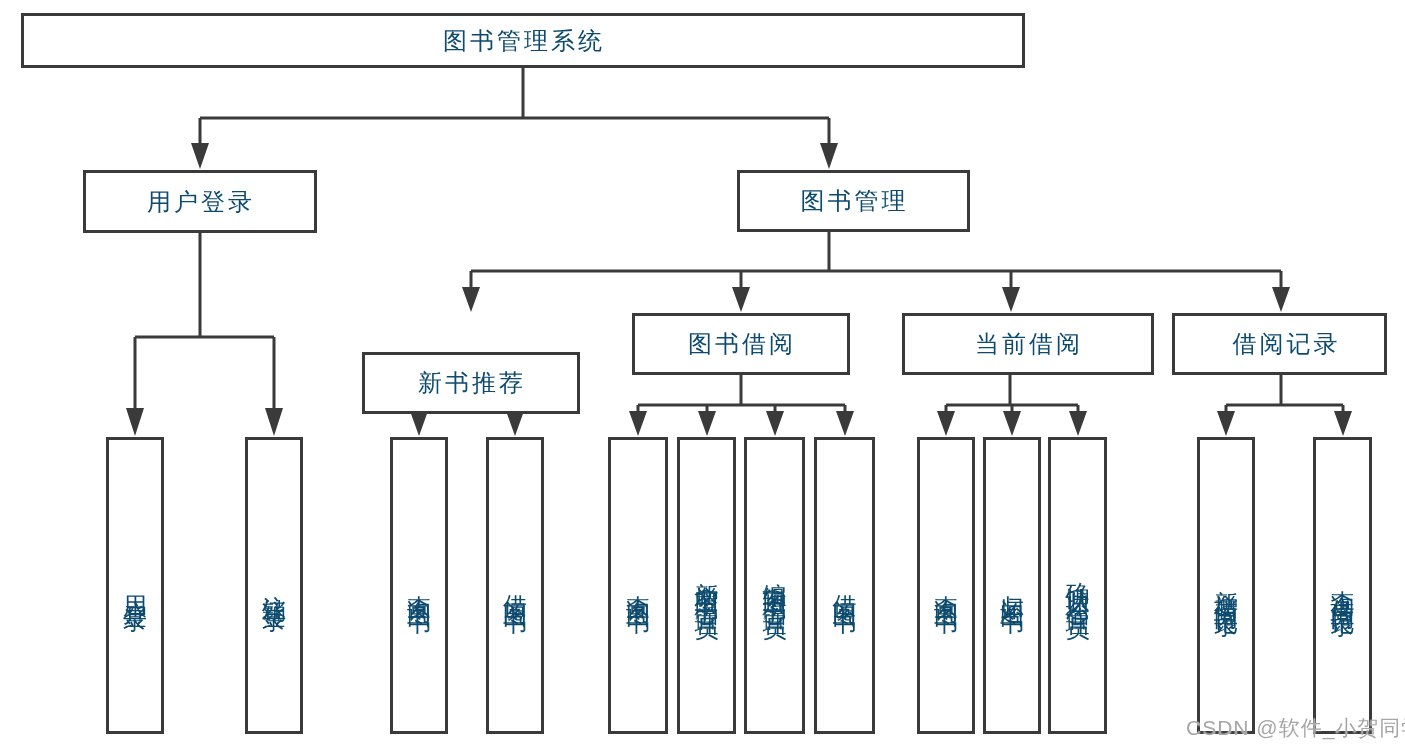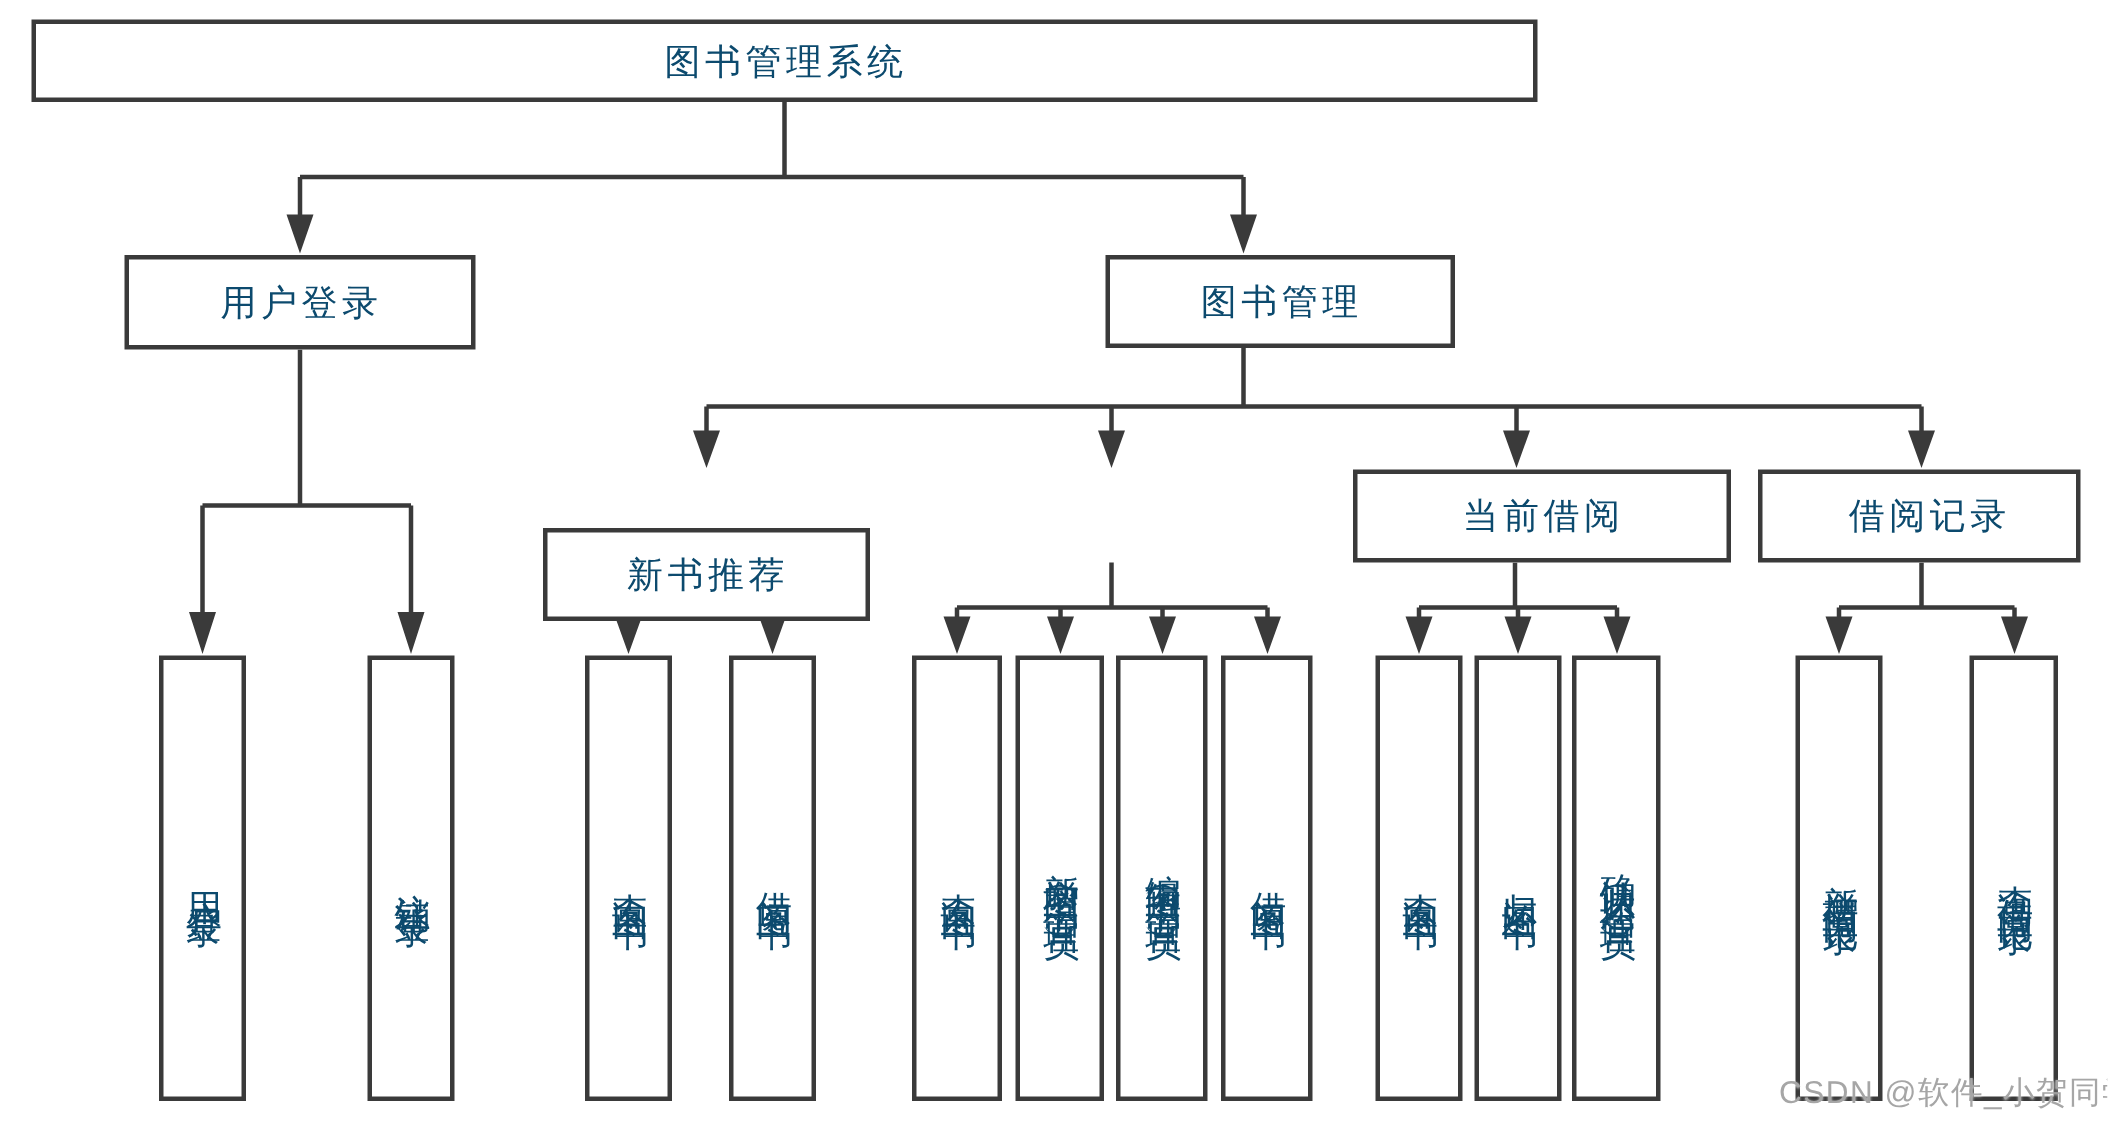--- a/index.html
+++ b/index.html
@@ -109,20 +109,23 @@
   <div id="n-l1-0" class="node hbox">
     <span class="hlabel">用户登录</span>
   </div>
   <div id="n-l1-1" class="node hbox">
     <span class="hlabel">图书管理</span>
   </div>
 
   <div id="n-l2-0" class="node hbox">
     <span class="hlabel">新书推荐</span>
   </div>
+  <div id="n-l2-1" class="node hbox">
+    <span class="hlabel">图书借阅</span>
+  </div>
   <div id="n-l2-2" class="node hbox">
     <span class="hlabel">当前借阅</span>
   </div>
   <div id="n-l2-3" class="node hbox">
     <span class="hlabel">借阅记录</span>
   </div>
 
   <div id="n-a1" class="node vbox">
     <span class="vtext">用户登录</span>
   </div>

